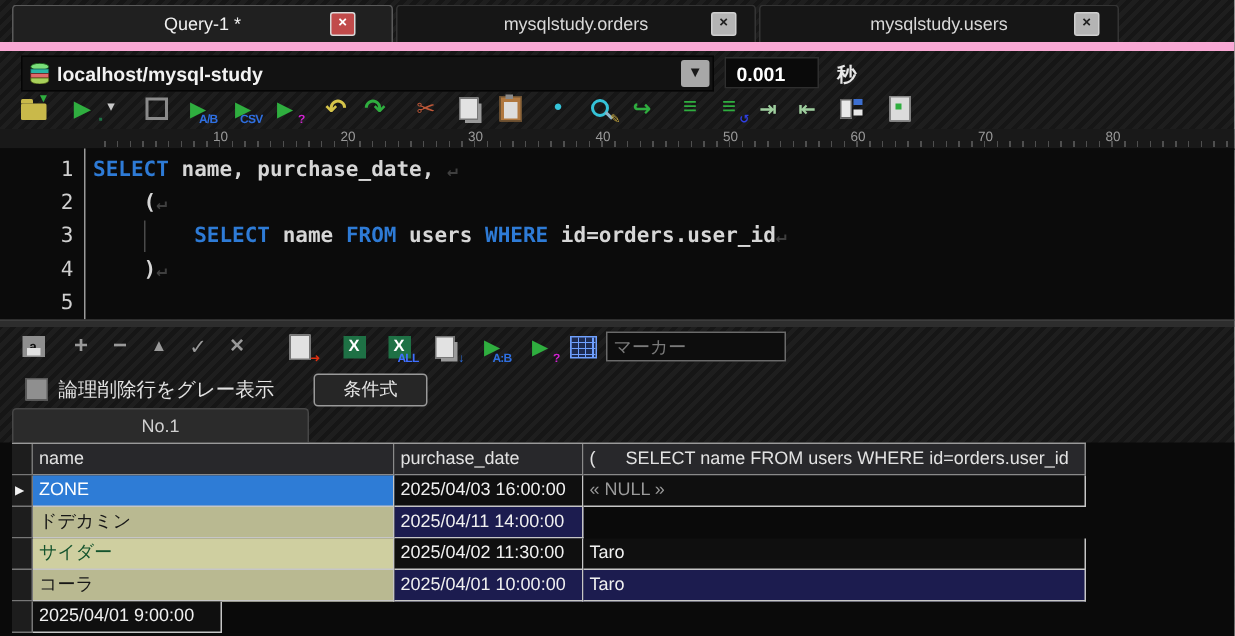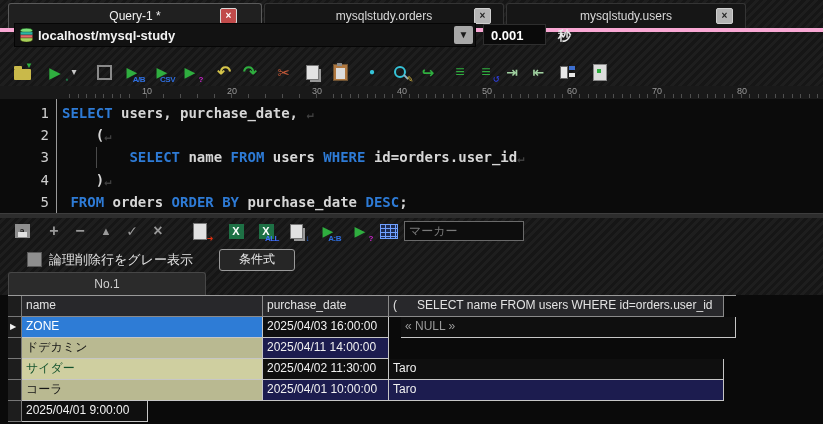--- a/index.html
+++ b/index.html
@@ -3,30 +3,30 @@
 <meta charset="utf-8">
 <style>
   html,body{margin:0;padding:0}
   body{
     width:823px;height:424px;overflow:hidden;position:relative;
     background:repeating-linear-gradient(135deg,#1e1e1e 0 3px,#161616 3px 6px);
     font-family:"Liberation Sans","DejaVu Sans",sans-serif;color:#ddd;
     -webkit-font-smoothing:antialiased;
   }
   
-  .tabbar{position:absolute;left:0;top:0;width:823px;height:28px;border-bottom:4px solid #f9a8d4}
+  .tabbar{position:absolute;left:0;top:0;width:823px;height:28px;border-bottom:6px solid #f9a8d4}
   .tab{position:absolute;top:3px;height:24px;background:#161616;border:1px solid #343434;border-bottom:none;
        border-radius:3px 3px 0 0;display:flex;align-items:center;justify-content:center;font-size:12px;color:#d8d8d8}
   .tab.active{background:#202020;border-color:#5a5a5a;color:#f0f0f0}
   .tab-close{position:absolute;top:4px;width:15px;height:14px;border-radius:2px;font-size:10px;font-weight:bold;
        line-height:13px;text-align:center;cursor:default}
   .tc-red{background:#c14b4b;border:1px solid #d9d9d9;color:#fff}
   .tc-gray{background:#b4b4b4;border:1px solid #cfcfcf;color:#222}
   
-  .connrow{position:absolute;left:0;top:20px;width:663px;height:30px}
+  .connrow{position:absolute;left:0;top:34px;width:663px;height:30px}
   .combo{position:absolute;left:14px;top:3px;width:462px;height:24px;background:#121212;border:1px solid #050505;
        display:flex;align-items:center;padding-left:5px;box-sizing:border-box}
   .combo .val{font-weight:bold;font-size:13px;color:#f2f2f2;margin-left:5px}
   .combo-btn{position:absolute;right:2px;top:2px;width:19px;height:18px;background:#a8a8a8;border-radius:2px;
        color:#1a1a1a;font-size:10px;text-align:center;line-height:17px}
   .durfield{position:absolute;left:483px;top:4px;width:63px;height:21px;background:#0a0a0a;border:1px solid #2e2e2e;
        color:#fff;font-weight:bold;font-size:13px;line-height:21px;padding-left:7px;box-sizing:border-box}
   .durunit{position:absolute;left:558px;top:7px;font-size:13px;font-weight:bold;color:#e8e8e8}
   
   .toolbar{position:absolute;left:0;width:823px;display:flex;align-items:center;padding-left:14px;box-sizing:border-box}
@@ -74,21 +74,21 @@
   .kw{color:var(--keyword,#2e7bd6)}
   .pl{color:#d6d6d6}
   .eol{color:#3f3f3f;font-size:12px}
   .guide{position:absolute;left:38px;top:1px;bottom:1px;border-left:1px solid #4a4a4a}
   .splitter{position:absolute;left:0;top:213px;width:823px;height:4px;background:#2d2d2d;border-top:1px solid #3d3d3d}
   
   .marker{width:120px;height:20px;background:#0d0d0d;border:1px solid #6a6a6a;color:#cfcfcf;font-size:12px;
       padding:0 4px;margin-left:6px;box-sizing:border-box}
   .marker::placeholder{color:#7a7a7a}
   
-  .filterrow{position:absolute;left:0;top:247px;width:823px;height:25px;display:flex;align-items:center;padding-left:27px;box-sizing:border-box}
+  .filterrow{position:absolute;left:0;top:247px;width:823px;height:25px;display:flex;align-items:center;padding-left:17px;box-sizing:border-box}
   .cb{width:13px;height:13px;background:#8f8f8f;border:1px solid #5a5a5a;margin-right:7px}
   .cblabel{font-size:13px;color:#e2e2e2}
   .condbtn{margin-left:26px;width:74px;height:20px;background:#262626;border:1px solid #9a9a9a;border-radius:3px;
       color:#e8e8e8;font-size:12px;text-align:center;line-height:19px}
   
   .resulttab{position:absolute;left:8px;top:272px;width:198px;height:23px;background:#2b2b2b;border:1px solid #474747;
       border-bottom:none;border-radius:3px 3px 0 0;text-align:center;line-height:22px;font-size:12px;color:#d0d0d0;box-sizing:border-box}
   
   .gridwrap{position:absolute;left:0;top:295px;width:823px;bottom:0;background:#0a0a0a}
   .grid{position:absolute;left:8px;top:0}
@@ -224,25 +224,24 @@
 
 <div class="editor">
   <div class="gutter" id="gutter">
       <div class="gl">1</div>
       <div class="gl">2</div>
       <div class="gl">3</div>
       <div class="gl">4</div>
       <div class="gl">5</div>
     </div>
   <div class="code" id="code">
-      <div class="cl"><span class="kw">SELECT</span><span class="pl"> users, purchase_date, </span><span class="eol">↵</span></div>
+      <div class="cl"><span class="kw">SELECT</span><span class="pl"> name, purchase_date, </span><span class="eol">↵</span></div>
       <div class="cl"><span class="pl">    (</span><span class="eol">↵</span></div>
       <div class="cl"><span class="guide"></span><span class="pl">        </span><span class="kw">SELECT</span><span class="pl"> name </span><span class="kw">FROM</span><span class="pl"> users </span><span class="kw">WHERE</span><span class="pl"> id=orders.user_id</span><span class="eol">↵</span></div>
       <div class="cl"><span class="pl">    )</span><span class="eol">↵</span></div>
-      <div class="cl"><span class="pl"> </span><span class="kw">FROM</span><span class="pl"> orders </span><span class="kw">ORDER</span><span class="pl"> </span><span class="kw">BY</span><span class="pl"> purchase_date </span><span class="kw">DESC</span><span class="pl">;</span></div>
     </div>
 </div>
 
 <div class="splitter"></div>
 
 <div class="toolbar t2">
   <span id="tb2i" style="display:flex;align-items:center">
       <span class="tbi">
         <i class="ic-floppy">a</i>
       </span>
@@ -306,21 +305,21 @@
       <div class="grow ghead">
         <div class="gc hc selcol" style="width: 14px;"></div>
         <div class="gc hc" style="width: 241px;">name</div>
         <div class="gc hc" style="width: 126px;">purchase_date</div>
         <div class="gc hc" style="width: 335px;">(      SELECT name FROM users WHERE id=orders.user_id    )</div>
       </div>
       <div class="grow">
         <div class="gc selcol mark" style="width: 14px;">▶</div>
         <div class="gc csel" style="width: 241px;">ZONE</div>
         <div class="gc blackrow" style="width: 126px;">2025/04/03 16:00:00</div>
-        <div class="gc blackrow nullv" style="width: 335px; margin-left: 12px;">« NULL »</div>
+        <div class="gc blackrow nullv" style="width: 335px;">« NULL »</div>
       </div>
       <div class="grow">
         <div class="gc selcol" style="width: 14px;"></div>
         <div class="gc kdark" style="width: 241px;">ドデカミン</div>
         <div class="gc navy" style="width: 126px;">2025/04/11 14:00:00</div>
       </div>
       <div class="grow">
         <div class="gc selcol" style="width: 14px;"></div>
         <div class="gc klight" style="width: 241px;">サイダー</div>
         <div class="gc blackrow" style="width: 126px;">2025/04/02 11:30:00</div>

